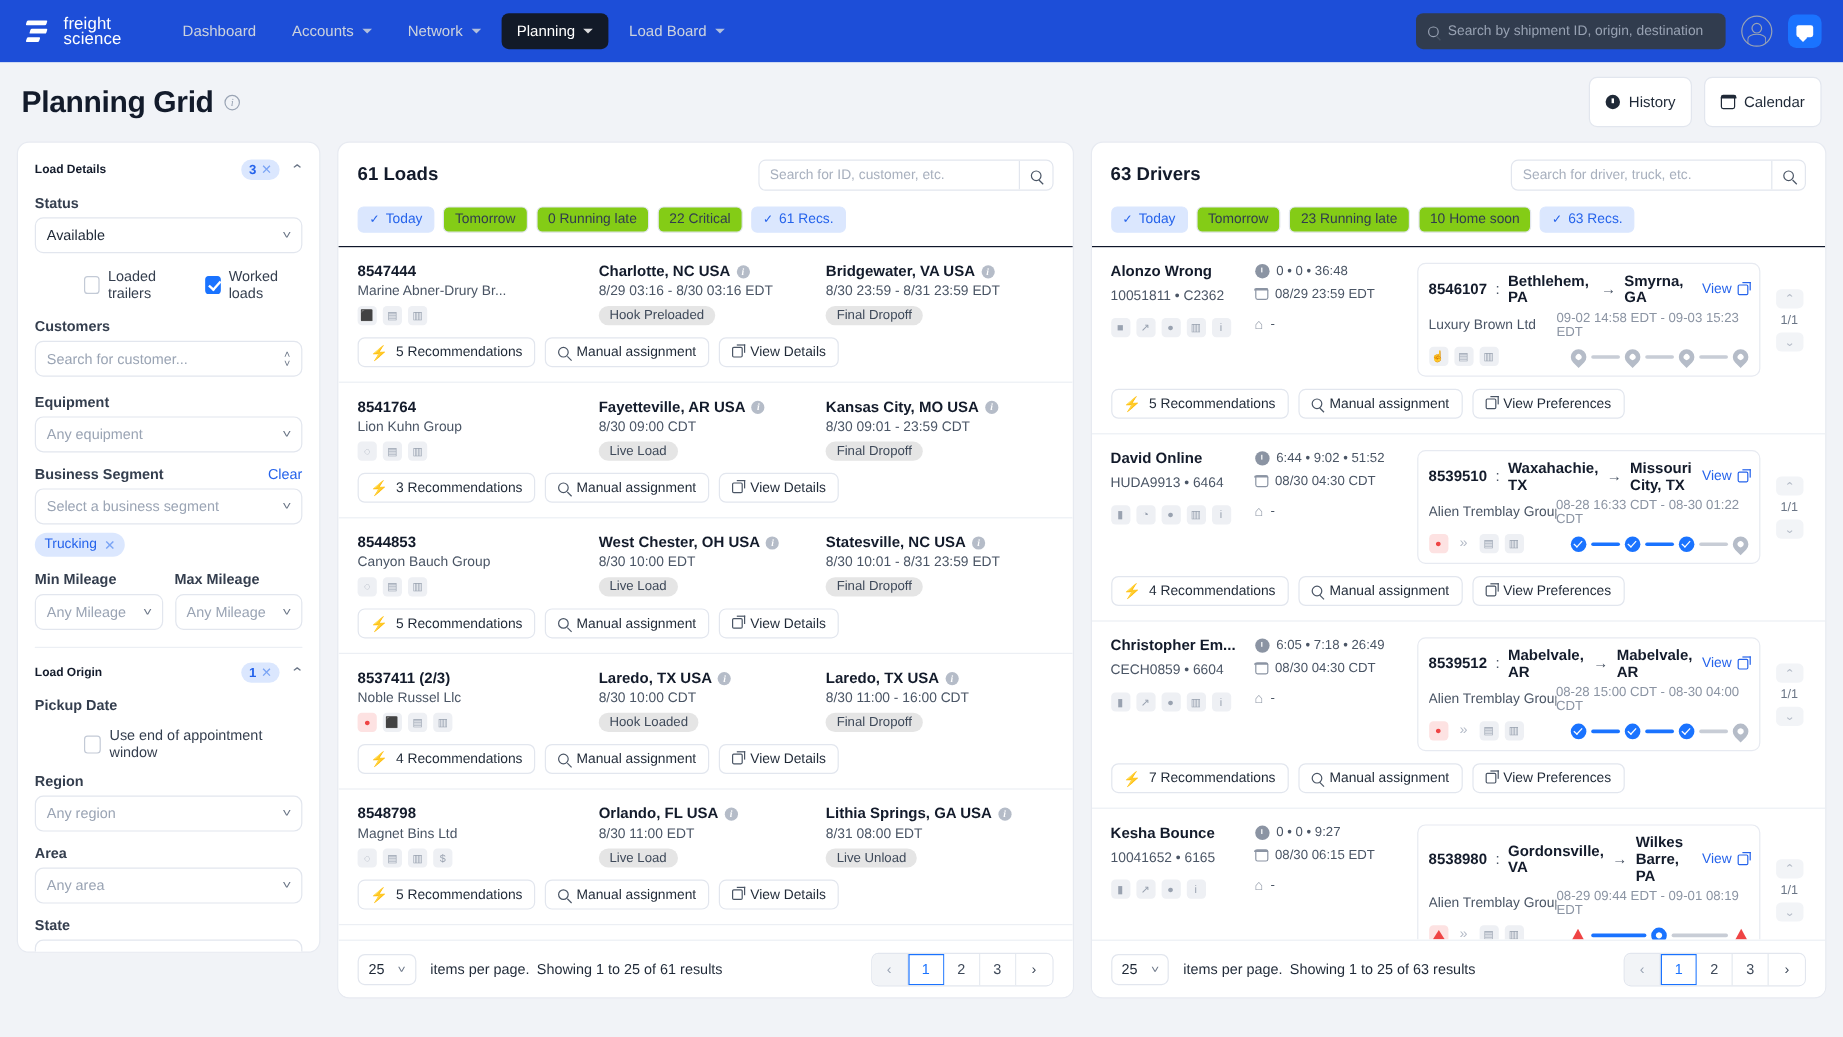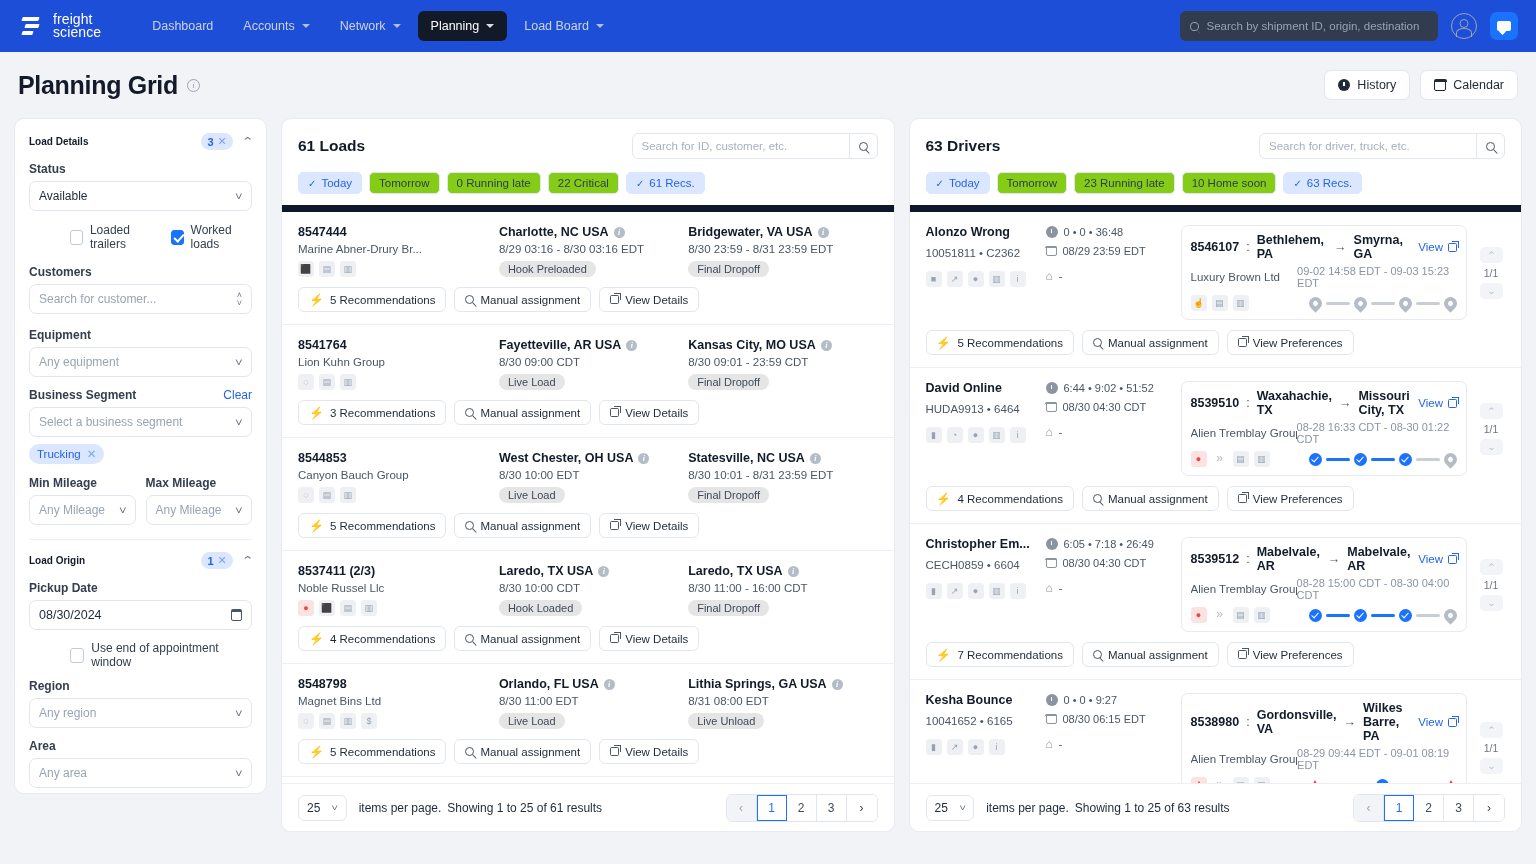--- a/index.html
+++ b/index.html
@@ -54,21 +54,21 @@
   
   .pagehead { height:66px; background:#f1f3f7; display:flex; align-items:center; padding: 0 18px; }
   .pagetitle { font-size:25px; font-weight:bold; letter-spacing:-.3px; color:#131b2b; }
   .info-dot {
     width:13px;height:13px;border-radius:50%;border:1.3px solid #9aa4b4;color:#9aa4b4;
     font-size:9px;display:inline-flex;align-items:center;justify-content:center;margin-left:9px;
     font-style:italic; font-family:"Liberation Serif", serif;
   }
   .head-actions { margin-left:auto; display:flex; gap:10px; }
   .hbtn {
-    height:30px; background:#fff; border:1px solid #e2e6ee; border-radius:7px;
+    height:42px; background:#fff; border:1px solid #e2e6ee; border-radius:7px;
     display:flex;align-items:center;gap:7px;padding:0 13px;font-size:12.5px;color:#1f2937;cursor:pointer;
   }
   .clock-ic{width:12px;height:12px;border-radius:50%;background:#1f2937;position:relative;}
   .clock-ic::after{content:"";position:absolute;left:5px;top:2.5px;width:1.4px;height:4px;background:#fff;}
   .cal-ic{width:12px;height:11px;border:1.4px solid #1f2937;border-radius:2px;position:relative;}
   .cal-ic::before{content:"";position:absolute;left:-1.4px;top:-1.4px;right:-1.4px;height:3px;background:#1f2937;border-radius:2px 2px 0 0;}
 
   
   .main { display:flex; gap:14px; padding: 0 14px; height: calc(864px - 52px - 66px); }
 
@@ -133,21 +133,21 @@
   .p-search .sbtn { width:28px;height:100%;border-left:1px solid #e2e6ee;display:flex;align-items:center;justify-content:center;cursor:pointer;}
   .mag { width:9px;height:9px;border:1.4px solid #4a5565;border-radius:50%;position:relative;display:inline-block;}
   .mag::after{content:"";position:absolute;right:-3px;bottom:-2.5px;width:4.5px;height:1.4px;background:#4a5565;transform:rotate(45deg);}
   .chips { display:flex; gap:7px; margin: 13px 0 11px 0; }
   .chip {
     height:22px; border:1px solid #e2e6ee; border-radius:5px; background:#84cc16;
     font-size:11.5px; color:#313c4e; display:flex;align-items:center;gap:5px;padding:0 9px;cursor:pointer;
   }
   .chip.sel2 { background:#dbe7fe; border-color:#dbe7fe; color:#2563eb; }
   .chip .ck { color:#2563eb; font-size:10px; }
-  .p-body { flex:1; overflow:hidden; border-top:7px solid #0f172a; }
+  .p-body { flex:1; overflow:hidden; border-top:1px solid #0f172a; }
   .row { border-bottom:1px solid #eceff4; padding: 13px 16px 12px 16px; }
 
   
   .lrow { display:flex; }
   .lcol { width: 208px; }
   .lcol2 { width: 196px; }
   .lid { font-size:12.5px; font-weight:bold; color:#131b2b; }
   .lcust { font-size:11.5px; color:#4a5565; margin-top:4px;}
   .licons { display:flex; gap:5px; margin-top:6px; }
   .ic {
@@ -372,24 +372,20 @@
       <span class="sec-title">Load Origin</span>
       <span class="count-chip">
         <span>1</span>
         <span class="x">✕</span>
       </span>
       <span class="chev-up">⌃</span>
     </div>
 
     <div class="fl">
       <div class="fl-label">Pickup Date</div>
-      <div class="date-in">
-        <span>08/30/2024</span>
-        <span class="cal"></span>
-      </div>
     </div>
 
     <div class="cbrow" style="margin:10px 0 10px 0">
       <span class="cb"></span>
       <span>Use end of appointment window</span>
     </div>
 
     <div class="fl">
       <div class="fl-label">Region</div>
       <div class="sel ph">

